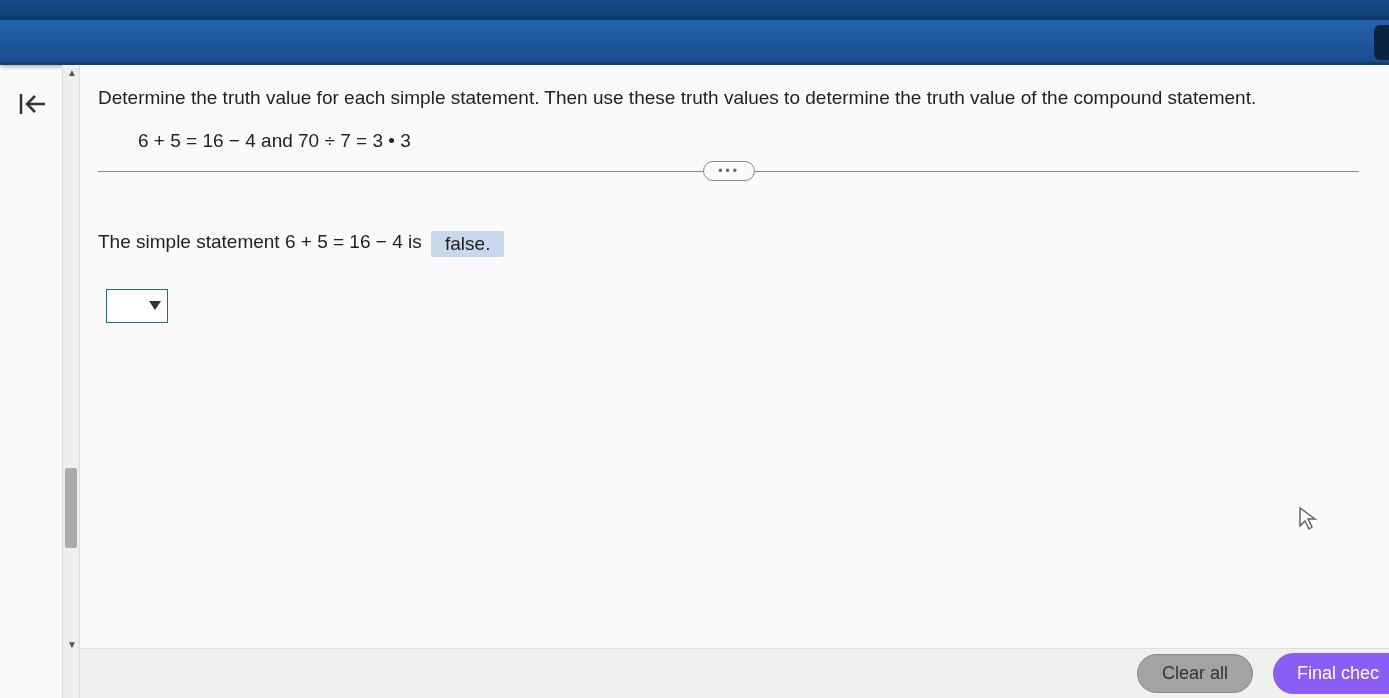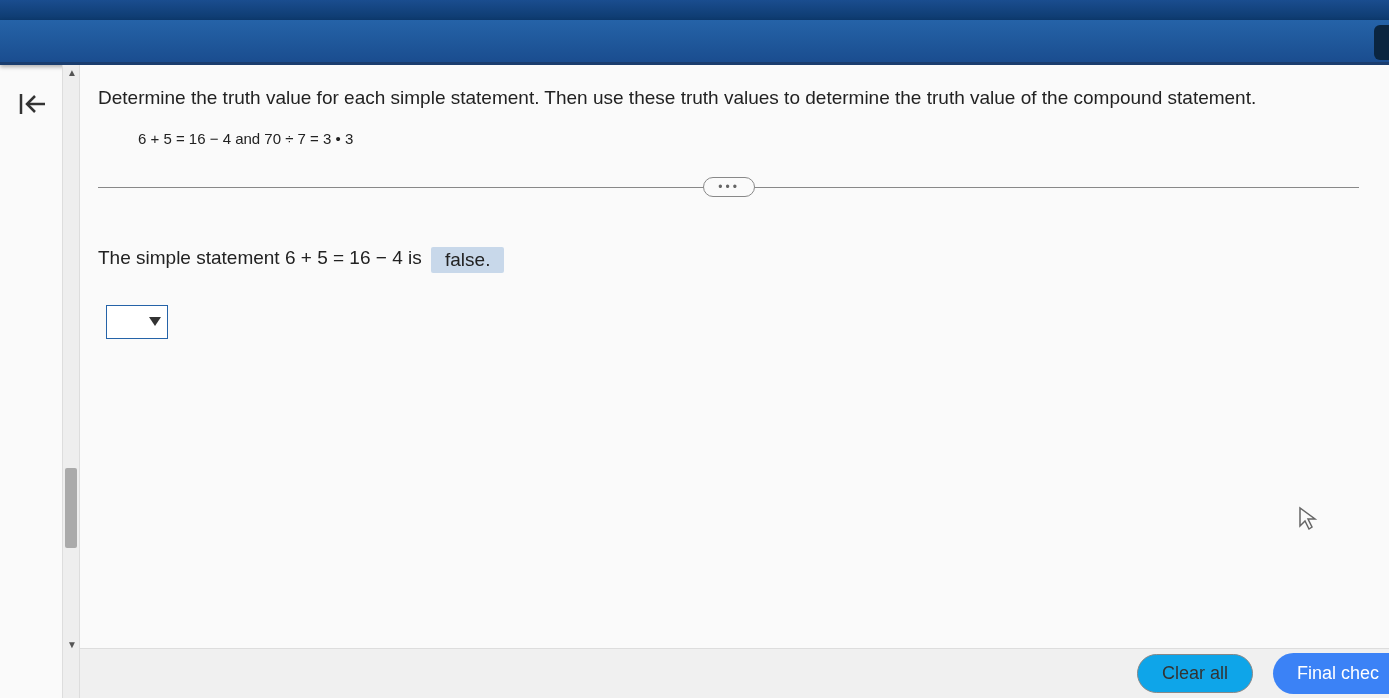--- a/index.html
+++ b/index.html
@@ -102,24 +102,24 @@
       background: #fafafa;
       position: relative;
     }
     .question-prompt {
       font-size: 19px;
       color: #222;
       line-height: 1.4;
       margin-bottom: 18px;
     }
     .equation-line {
-      font-size: 15px;
+      font-size: 19px;
       color: #222;
       margin-left: 40px;
-      margin-bottom: 30px;
+      margin-bottom: 9px;
     }
     .divider-row {
       position: relative;
       height: 20px;
       margin-bottom: 50px;
     }
     .divider-line {
       position: absolute;
       top: 10px;
       left: 0;
@@ -181,29 +181,29 @@
       background: #f0f0f0;
       border-top: 1px solid #ddd;
       display: flex;
       justify-content: flex-end;
       align-items: center;
       padding-right: 0;
       gap: 20px;
     }
     .clear-all-btn {
       border: 1.5px solid #888;
-      background: #0ea5e9;
+      background: #a3a3a3;
       border-radius: 22px;
       padding: 8px 24px;
       font-size: 18px;
       color: #333;
       cursor: pointer;
     }
     .final-check-btn {
-      background: #3b82f6;
+      background: #8b5cf6;
       border-radius: 22px 0 0 22px;
       padding: 10px 10px 10px 24px;
       font-size: 18px;
       color: #fff;
       cursor: pointer;
       margin-right: 0;
     }
     .cursor-icon {
       position: absolute;
       right: 70px;

